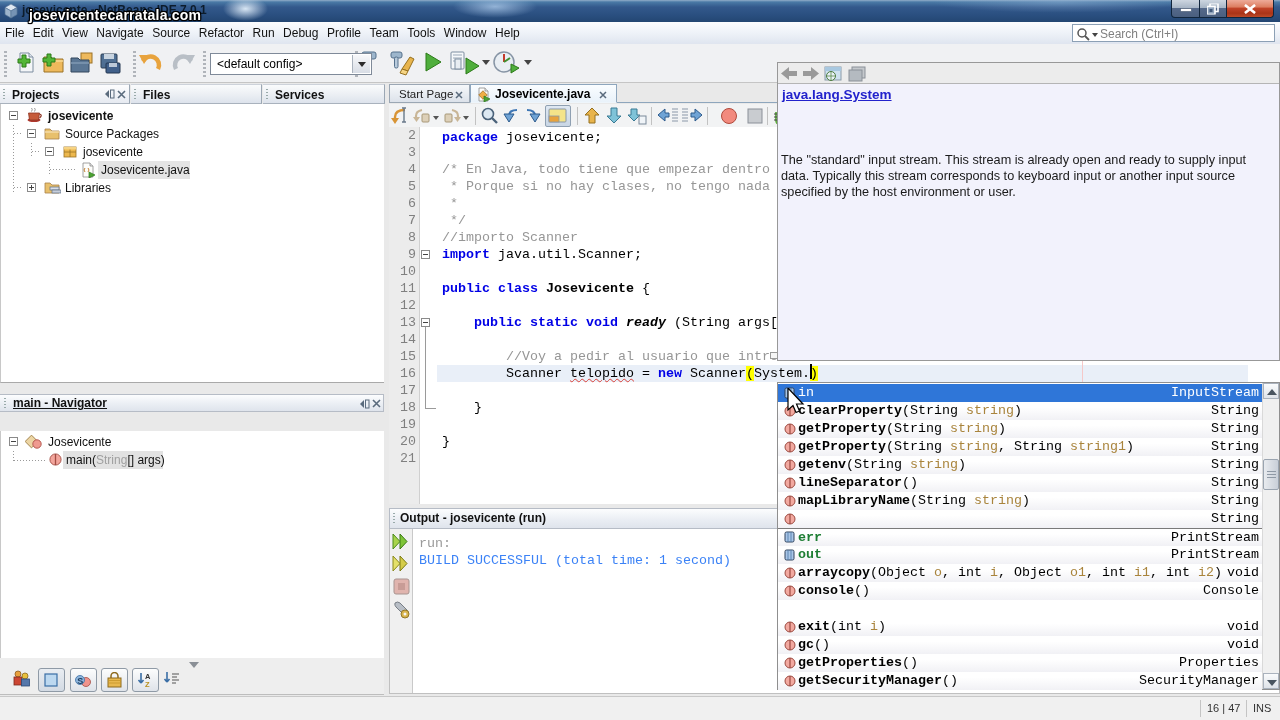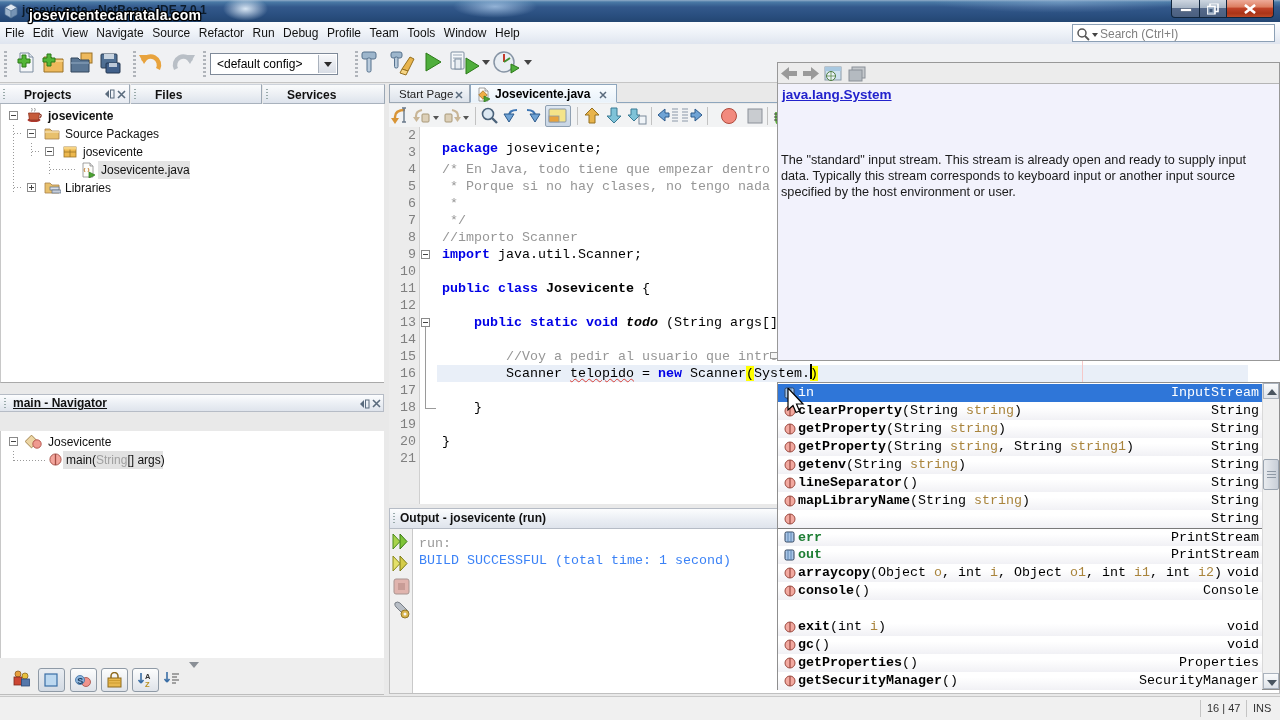--- a/index.html
+++ b/index.html
@@ -27,32 +27,32 @@
 
 #menubar { left:0; top:22px; width:1280px; height:22px;
   background:linear-gradient(180deg,#fbfcfe 0%,#eef2f8 50%,#dfe5ef 100%); }
 #menubar .mi { float:left; padding:4px 4px 0 4px; margin-right:0.5px; font-size:12px; color:#111; height:22px; }
 #searchbox { right:5px; top:24px; width:203px; height:18px; background:#fff; border:1px solid #8ca0b5; }
 #searchbox .ph { position:absolute; left:27px; top:2px; font-size:12px; color:#808080; }
 
 #toolbar { left:0; top:44px; width:1280px; height:39px; background:#f0f1f3; border-bottom:1px solid #c5c5c5; }
 .tgrip { position:absolute; top:7px; width:3px; height:26px;
   background:repeating-linear-gradient(180deg,#b0b4ba 0 2px,transparent 2px 4px); }
-#combo { left:210px; top:9px; width:128px; height:22px; background:#fff; border:1px solid #7f8a99; }
+#combo { left:210px; top:9px; width:162px; height:22px; background:#fff; border:1px solid #7f8a99; }
 #combo .txt { position:absolute; left:6px; top:3px; font-size:12px; color:#000; }
 #combo .btn { position:absolute; right:1px; top:1px; width:18px; height:18px;
   background:linear-gradient(180deg,#f7f8fa,#d8dde5); border-left:1px solid #aab2bd; }
 #combo .btn:after { content:""; position:absolute; left:5px; top:7px; border:4px solid transparent; border-top:5px solid #2b2b2b; }
 
 #statusbar { left:0; top:696px; width:1280px; height:24px; background:#f0f0f0; border-top:1px solid #c8c8c8; font-size:11px; color:#333; }
 #statusbar .sep { position:absolute; top:3px; width:1px; height:17px; background:#c4c4c4; }
 
 #lefttabs { left:0; top:84px; width:385px; height:20px; }
 .ltab { position:absolute; top:0; height:20px; border-right:1px solid #9ba7b4; border-top:1px solid #cdd2da; border-bottom:1px solid #a9b2bd;
-  background:linear-gradient(180deg,#fafbfc 0%,#eef1f5 45%,#dde3ec 100%); font-size:12px; font-weight:bold; color:#111; padding:3px 0 0 24px; }
+  background:linear-gradient(180deg,#fafbfc 0%,#eef1f5 45%,#dde3ec 100%); font-size:12px; font-weight:bold; color:#111; padding:3px 0 0 12px; }
 #projpanel { left:0; top:104px; width:384px; height:279px; background:#fff; border-left:1px solid #c8c8c8; border-bottom:1px solid #a9a9a9; }
 .trow { position:absolute; height:18px; font-size:12px; color:#111; white-space:pre; }
 .trow .lbl { position:absolute; top:2px; }
 .handle { position:absolute; width:9px; height:9px; background:#fff; border:1px solid #8a8a8a; }
 .handle .h1 { position:absolute; left:1px; top:3px; width:5px; height:1px; background:#444; }
 .handle .v1 { position:absolute; left:3px; top:1px; width:1px; height:5px; background:#444; }
 .dotv { position:absolute; width:1px; background-image:repeating-linear-gradient(180deg,#9a9a9a 0 1px,transparent 1px 3px); }
 .doth { position:absolute; height:1px; background-image:repeating-linear-gradient(90deg,#9a9a9a 0 1px,transparent 1px 3px); }
 
 #navheader { left:0; top:394px; width:384px; height:18px; background:linear-gradient(180deg,#fcfdfe,#e9edf3 60%,#dfe4ec); border:1px solid #b6bcc6; border-left:none; }
@@ -465,29 +465,29 @@
     <div class="lnum" style="top:170px">12</div>
     <div class="lnum" style="top:187px">13</div>
     <div class="lnum" style="top:204px">14</div>
     <div class="lnum" style="top:221px">15</div>
     <div class="lnum" style="top:238px">16</div>
     <div class="lnum" style="top:255px">17</div>
     <div class="lnum" style="top:272px">18</div>
     <div class="lnum" style="top:289px">19</div>
     <div class="lnum" style="top:306px">20</div>
     <div class="lnum" style="top:323px">21</div>
-  <div class="cline" style="top:13px"><span class="kw">package</span> josevicente;</div>
+  <div class="cline" style="top:2px"><span class="kw">package</span> josevicente;</div>
   <div class="cline" style="top:34px"><span class="cm">/* En Java, todo tiene que empezar dentro de una clase</span></div>
   <div class="cline" style="top:51px"><span class="cm"> * Porque si no hay clases, no tengo nada que hacer aqu</span></div>
   <div class="cline" style="top:68px"><span class="cm"> *</span></div>
   <div class="cline" style="top:85px"><span class="cm"> */</span></div>
   <div class="cline" style="top:102px"><span class="cm">//importo Scanner</span></div>
   <div class="cline" style="top:119px"><span class="kw">import</span> java.util.Scanner;</div>
   <div class="cline" style="top:153px"><span class="kw">public</span> <span class="kw">class</span> <b>Josevicente</b> {</div>
-  <div class="cline" style="top:187px">    <span class="kw">public</span> <span class="kw">static</span> <span class="kw">void</span> <b><i>todo</i></b> (String args[]) {</div>
+  <div class="cline" style="top:187px">    <span class="kw">public</span> <span class="kw">static</span> <span class="kw">void</span> <b><i>ready</i></b> (String args[]) {</div>
   <div class="cline" style="top:221px"><span class="cm">        //Voy a pedir al usuario que introduzca un dato</span></div>
   <div class="cline" style="top:238px">        Scanner <span style="text-decoration:underline wavy #d84038 1px;text-underline-offset:1px">telopido</span> = <span class="kw">new</span> Scanner<span style="background:#ffff00">(</span>System.<span style="background:#ffff00">)</span></div>
   <div class="cline" style="top:272px">    }</div>
   <div class="cline" style="top:306px">}</div>
   <div style="position:absolute;left:421px;top:237px;width:2px;height:15px;background:#000"></div>
   <div class="handle" style="left:32px;top:123px">
       <span class="h1"></span>
     </div>
   <div class="handle" style="left:32px;top:191px">
       <span class="h1"></span>

